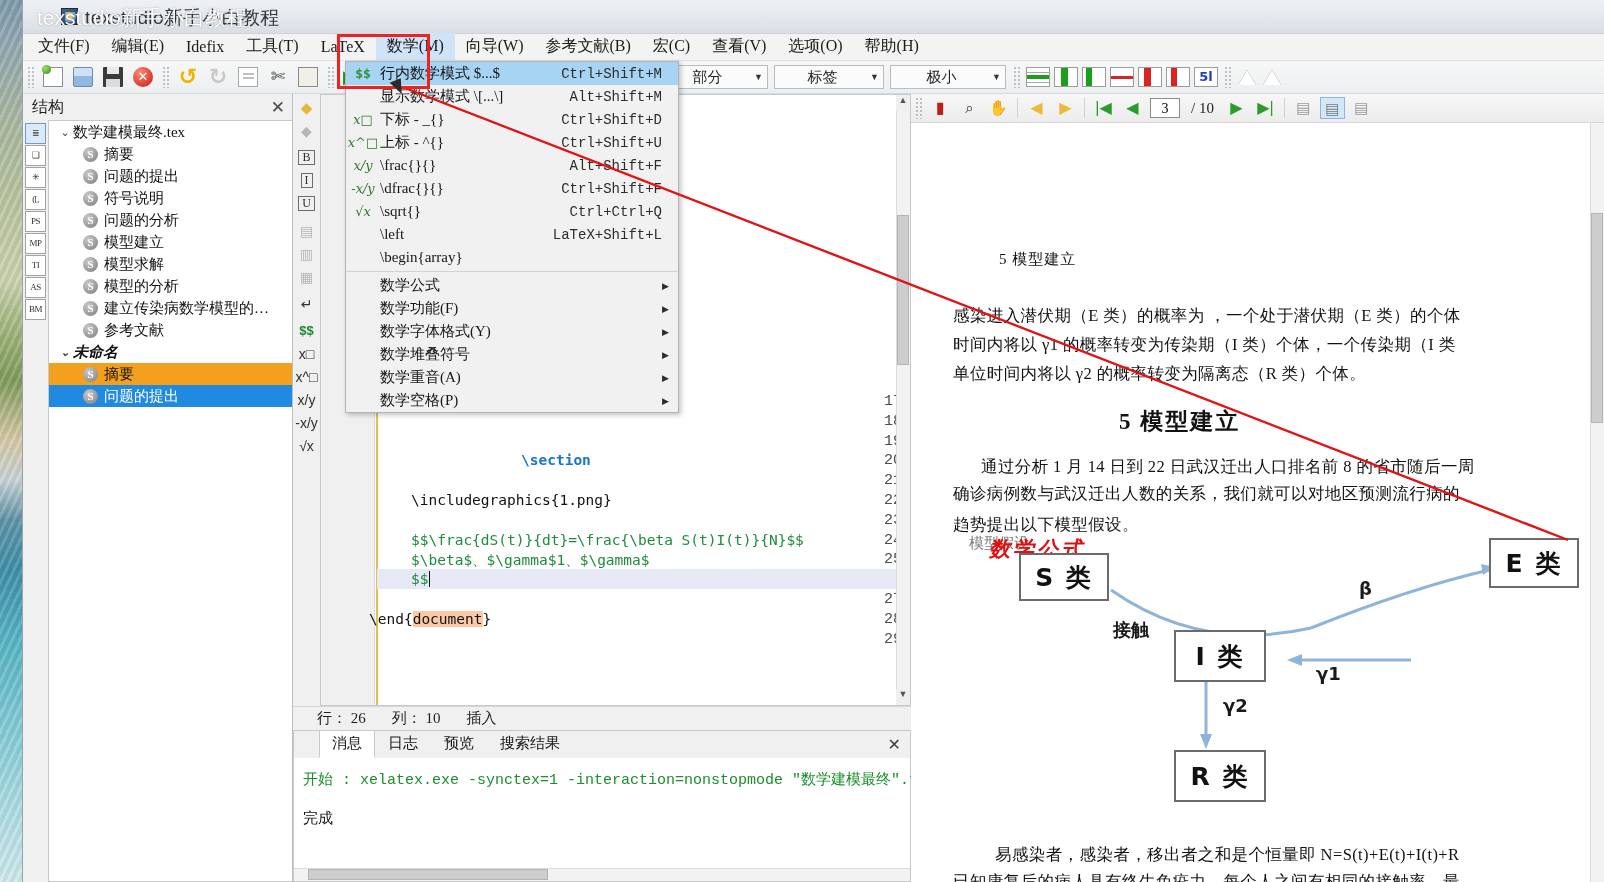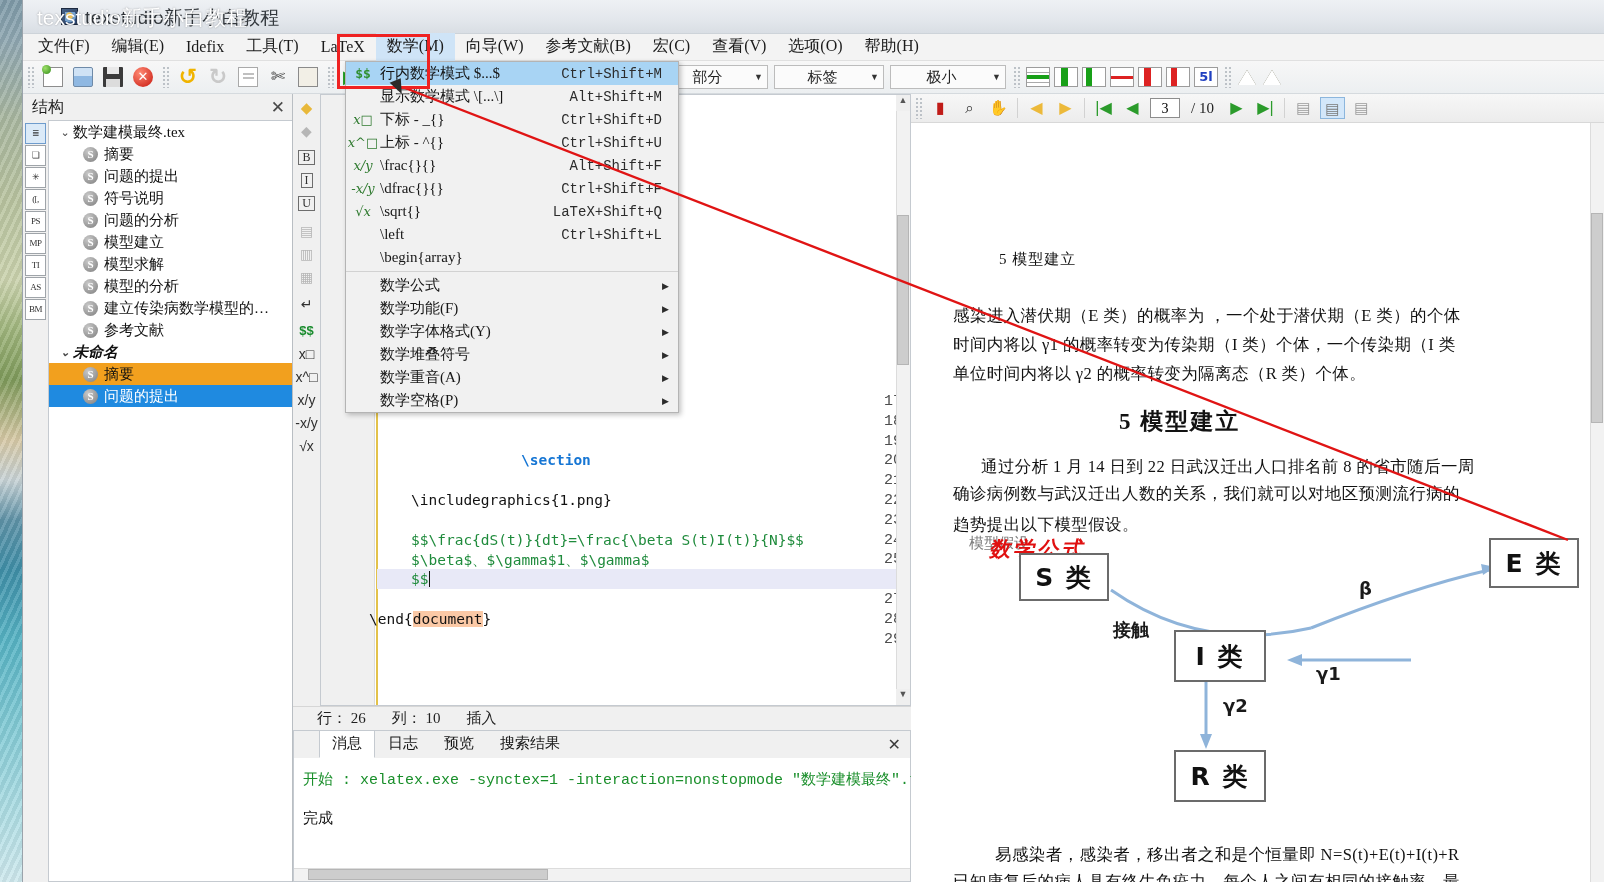--- a/index.html
+++ b/index.html
@@ -627,26 +627,26 @@
         <span class="dd-key">Alt+Shift+F</span>
       </div>
       <div class="dd-row">
         <span class="dd-ic">-x/y</span>
         <span class="dd-lbl">\dfrac{}{}</span>
         <span class="dd-key">Ctrl+Shift+F</span>
       </div>
       <div class="dd-row">
         <span class="dd-ic">√x</span>
         <span class="dd-lbl">\sqrt{}</span>
-        <span class="dd-key">LaTeX+Shift+Q</span>
+        <span class="dd-key">Ctrl+Ctrl+Q</span>
       </div>
       <div class="dd-row">
         <span class="dd-ic"></span>
         <span class="dd-lbl">\left</span>
-        <span class="dd-key">Ctrl+Shift+L</span>
+        <span class="dd-key">LaTeX+Shift+L</span>
       </div>
       <div class="dd-row">
         <span class="dd-ic"></span>
         <span class="dd-lbl">\begin{array}</span>
         <span class="dd-key"></span>
       </div>
       <div class="dd-sep"></div>
       <div class="dd-row">
         <span class="dd-ic"></span>
         <span class="dd-lbl">数学公式</span>

